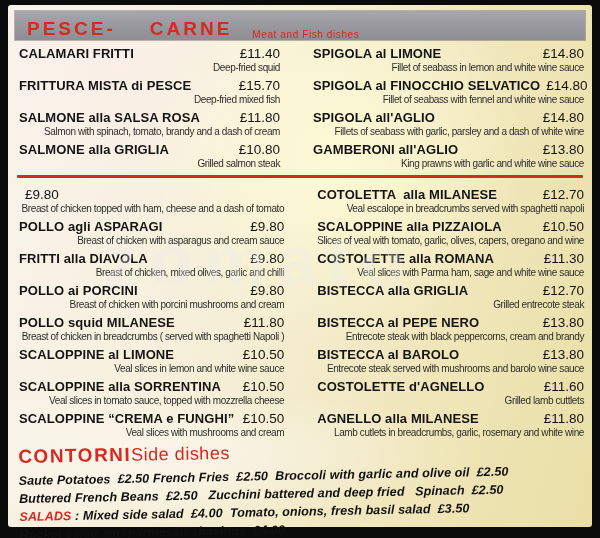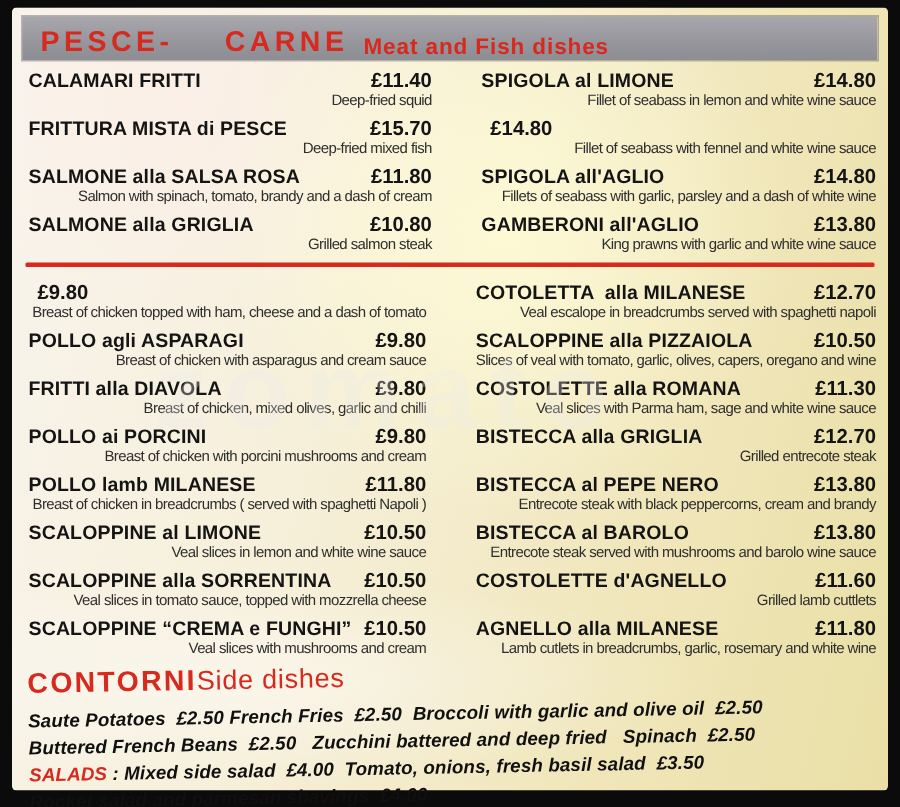--- a/index.html
+++ b/index.html
@@ -31,33 +31,33 @@
     background:linear-gradient(180deg,#a7a7ad 0%, #97979d 55%, #8d8d94 100%);
     display:flex; align-items:flex-end; padding:0 12px;
     box-shadow:0 0 0 1px rgba(60,60,60,0.35);
   }
   .title-main, .title-secondary{
     color:var(--accent,#da3128); font-weight:bold; font-size:19px; letter-spacing:3px;
     white-space:pre;
   }
   .title-secondary{margin-left:34px;}
   .header-subtitle{
-    color:var(--accent,#da3128); font-size:15px; font-weight:700; margin-left:10px;
+    color:var(--accent,#da3128); font-size:10px; font-weight:400; margin-left:20px;
     letter-spacing:0.6px;
   }
   .section{display:flex;gap:16px;}
   .col{width:50%; box-sizing:border-box; padding:0 4px 0 6px;}
   .col.right{padding-left:13px; padding-right:3px;}
   .item{margin-bottom:5px;}
   .item-head{display:flex; justify-content:space-between; align-items:baseline;}
   .item-name{
     font-weight:bold; font-size:13px; line-height:15px; color:#141414;
     white-space:pre; letter-spacing:0.1px;
   }
-  .item-price{font-weight:bold; font-size:13.5px; color:#141414; white-space:nowrap; margin-left:6px;}
+  .item-price{font-weight:normal; font-size:13.5px; color:#141414; white-space:nowrap; margin-left:6px;}
   .item-desc{
     font-size:10px; line-height:11px; color:#2e2e2e;
     white-space:nowrap; letter-spacing:-0.4px; margin-top:1px;text-align:right;
   }
   .divider{
     height:3px; background:var(--accent,#d2281e);
     margin:1px 4px 9px 4px; border-radius:1px;
   }
   .contorni{
     margin:3px 6px 0 6px;
@@ -127,20 +127,21 @@
         <div class="item">
           <div class="item-head">
             <span class="item-name">SPIGOLA al LIMONE</span>
             <span class="item-price">£14.80</span>
           </div>
           <div class="item-desc">Fillet of seabass in lemon and white wine sauce</div>
         </div>
 
         <div class="item">
           <div class="item-head">
+            <span class="item-name">SPIGOLA al FINOCCHIO SELVATICO</span>
             <span class="item-price">£14.80</span>
           </div>
           <div class="item-desc">Fillet of seabass with fennel and white wine sauce</div>
         </div>
 
         <div class="item">
           <div class="item-head">
             <span class="item-name">SPIGOLA all'AGLIO</span>
             <span class="item-price">£14.80</span>
           </div>
@@ -188,21 +189,21 @@
         <div class="item">
           <div class="item-head">
             <span class="item-name">POLLO ai PORCINI</span>
             <span class="item-price">£9.80</span>
           </div>
           <div class="item-desc">Breast of chicken with porcini mushrooms and cream</div>
         </div>
 
         <div class="item">
           <div class="item-head">
-            <span class="item-name">POLLO lamb MILANESE</span>
+            <span class="item-name">POLLO squid MILANESE</span>
             <span class="item-price">£11.80</span>
           </div>
           <div class="item-desc">Breast of chicken in breadcrumbs ( served with spaghetti Napoli )</div>
         </div>
 
         <div class="item">
           <div class="item-head">
             <span class="item-name">SCALOPPINE al LIMONE</span>
             <span class="item-price">£10.50</span>
           </div>

